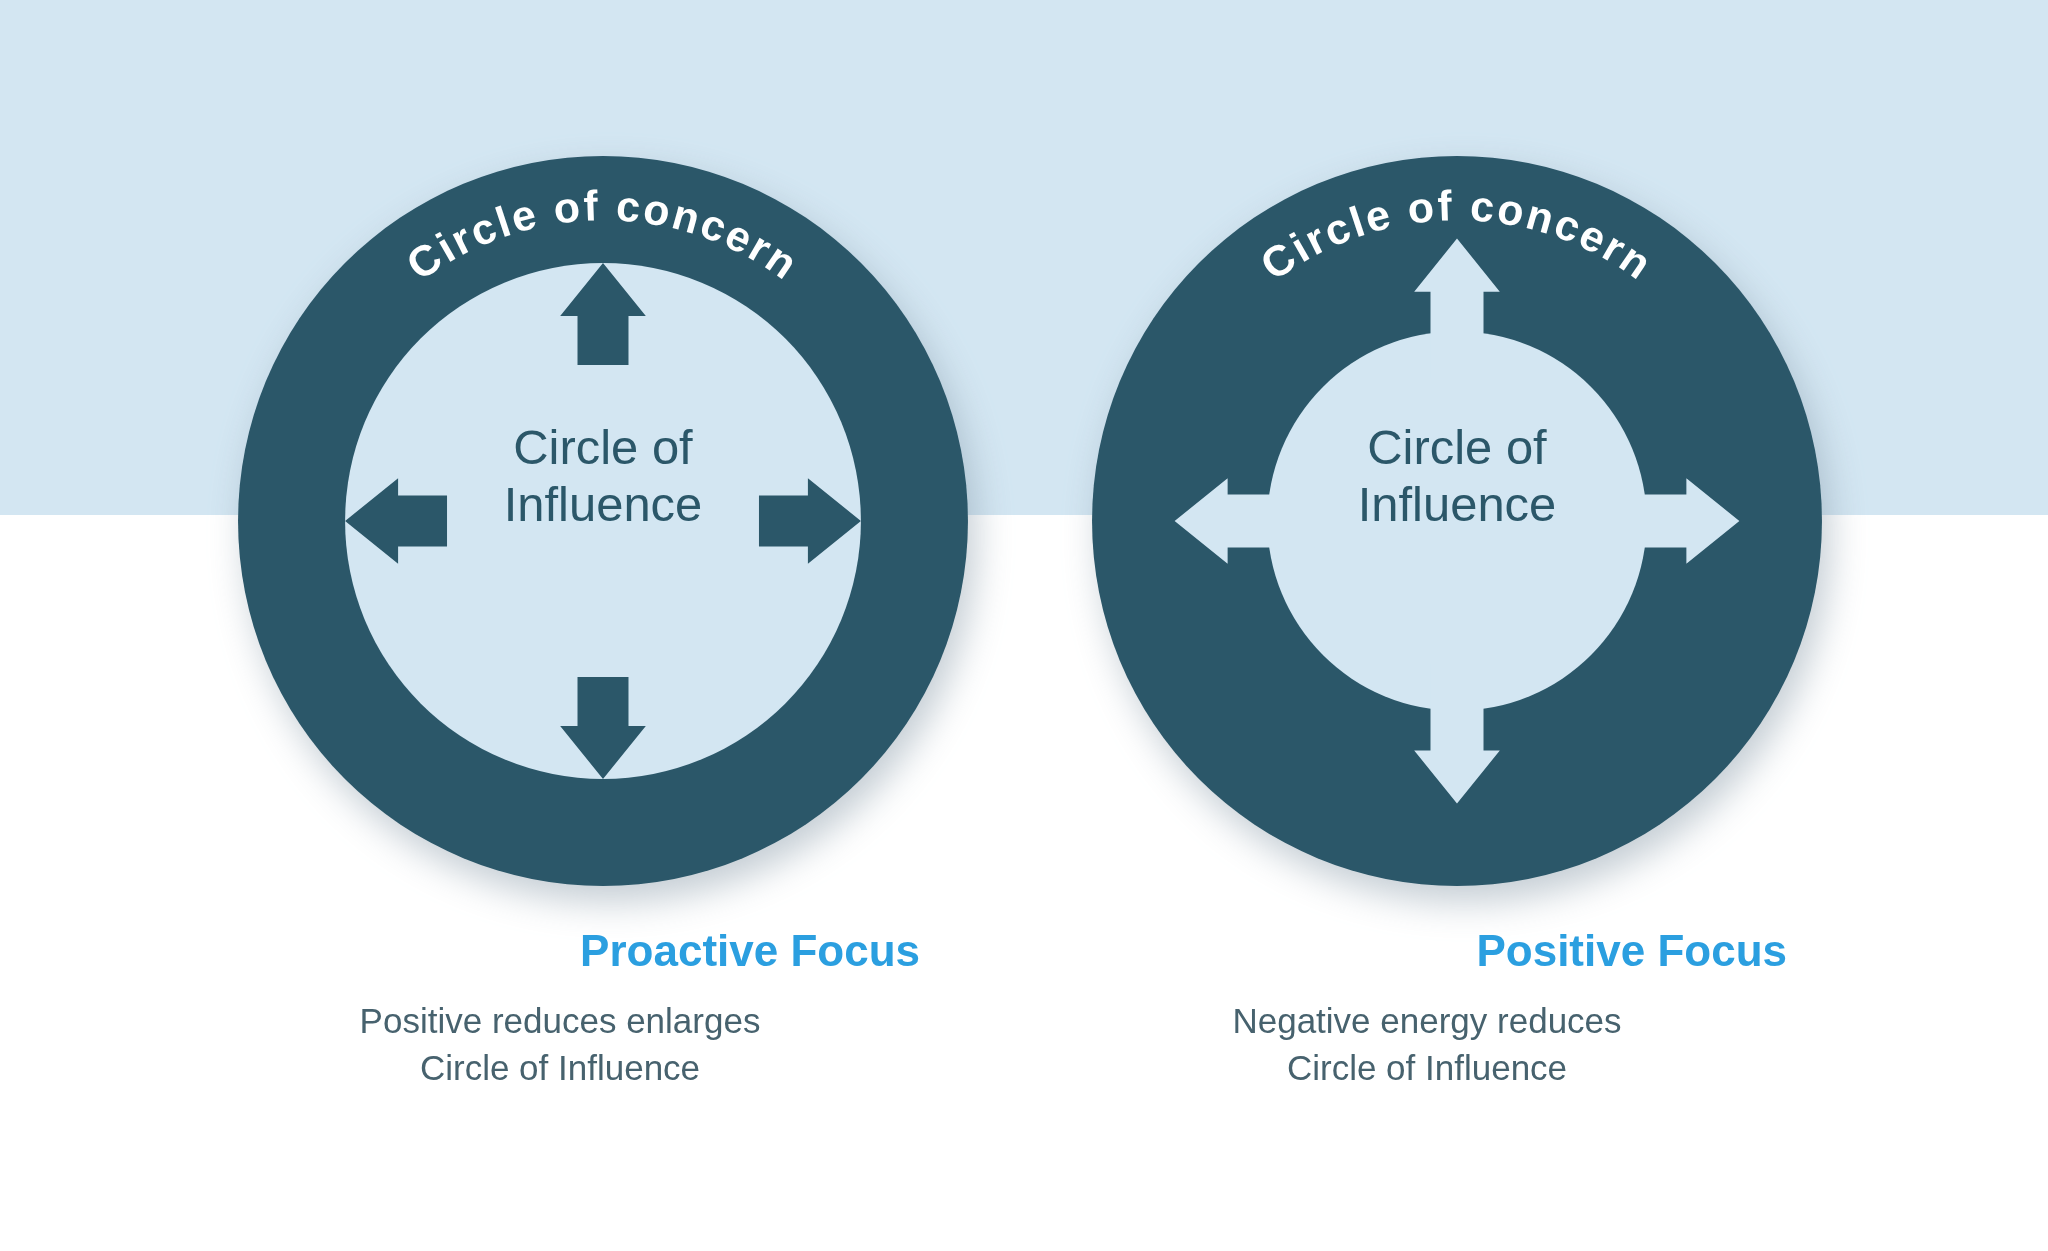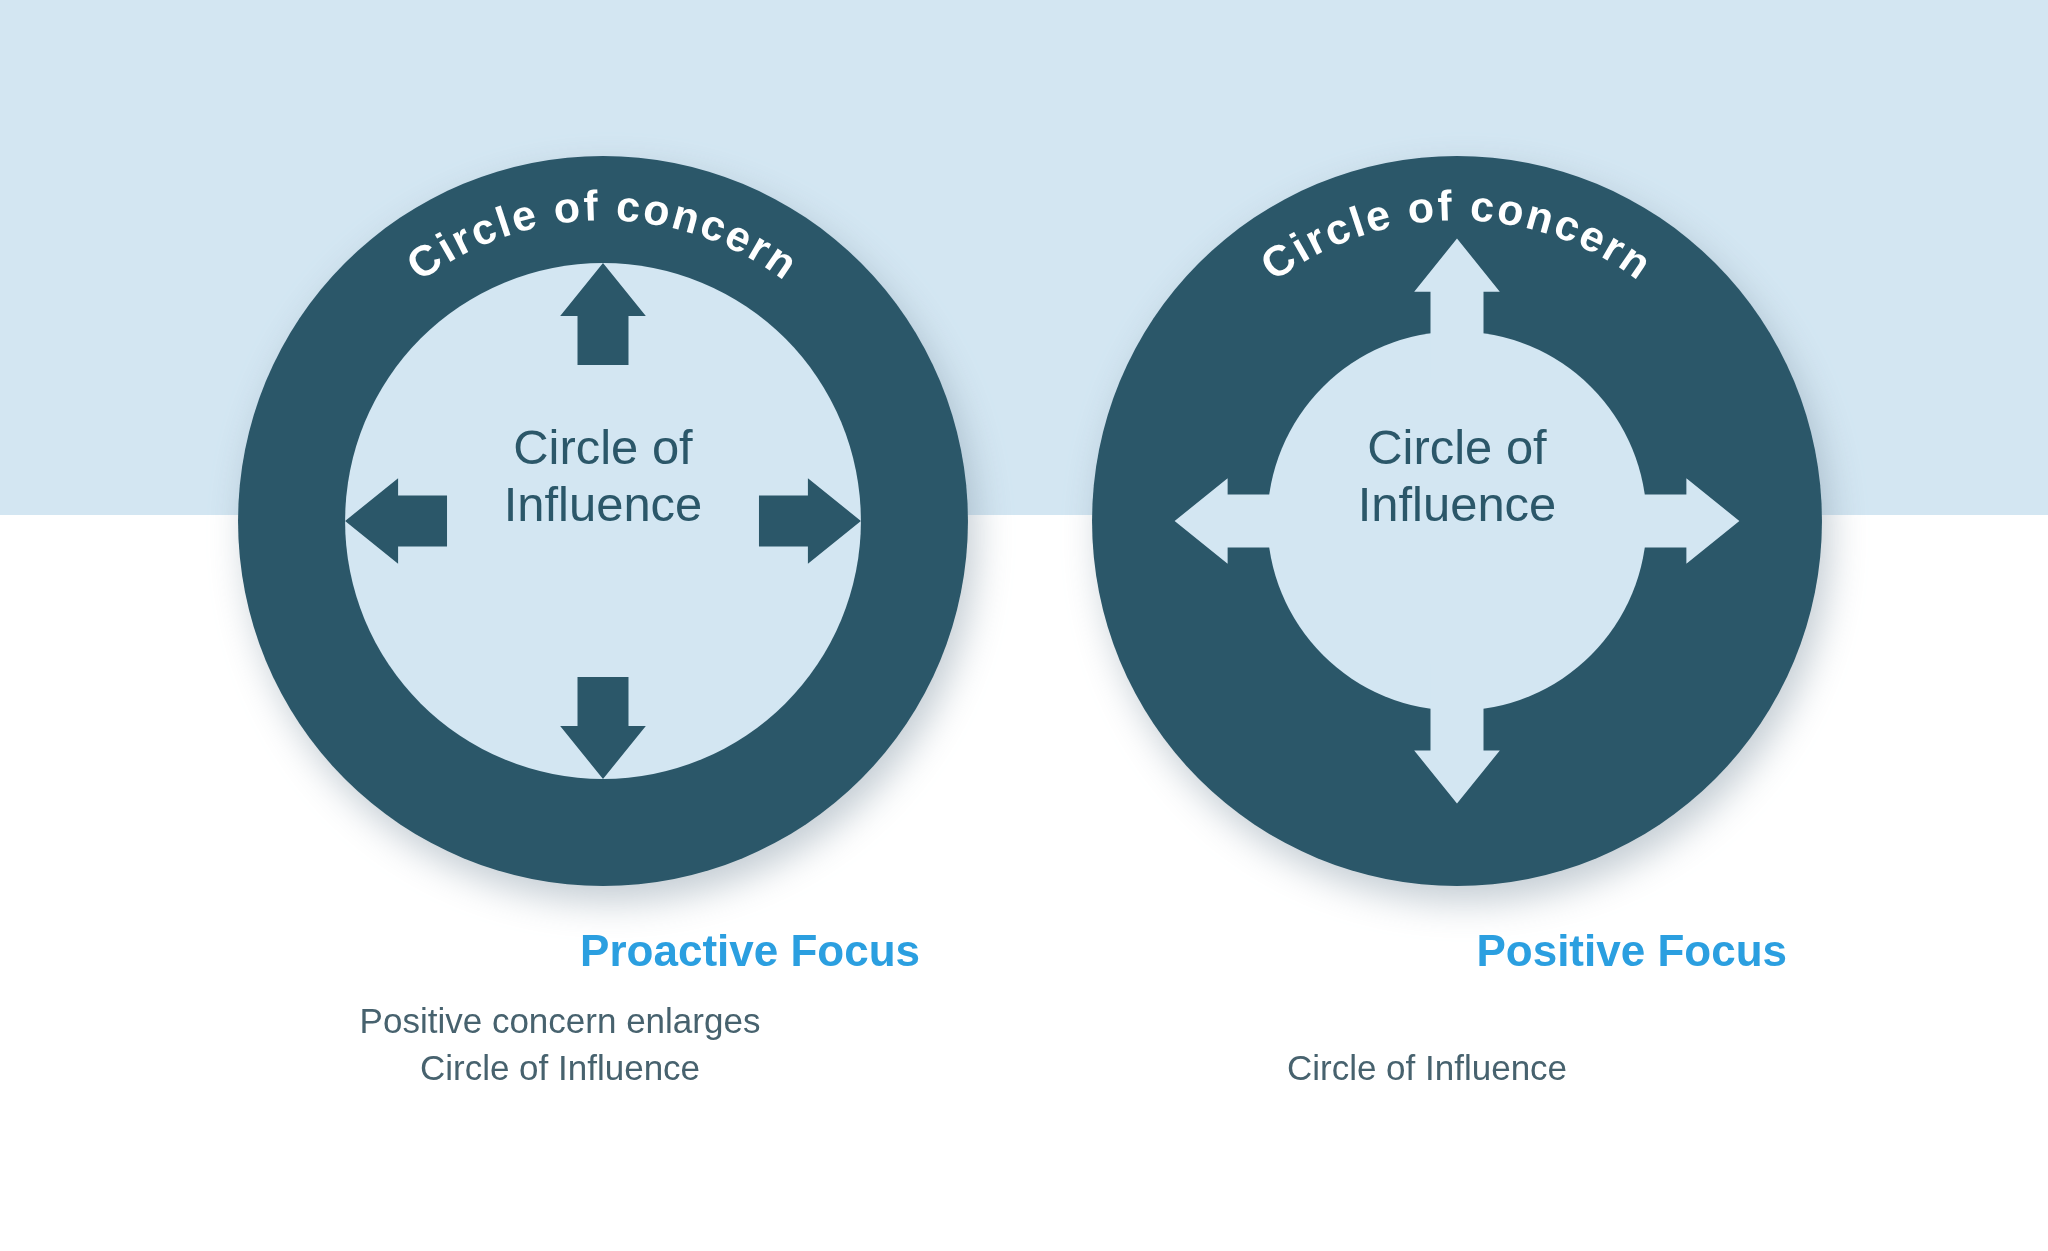--- a/index.html
+++ b/index.html
@@ -89,26 +89,26 @@
     <text class="ring-text" text-anchor="middle">
       <textPath href="#arc-right" startOffset="50%">Circle of concern</textPath>
     </text>
     <text class="center-label" x="360" y="304" text-anchor="middle">Circle of</text>
     <text class="center-label" x="360" y="360" text-anchor="middle">Influence</text>
   </svg>
 
   <div class="caption-block left">
     <div class="focus-heading">Proactive Focus</div>
     <div class="focus-caption">
-      <span>Positive concern enlarges</span><br>
+      <span>Positive reduces enlarges</span><br>
       <span>Circle of Influence</span>
     </div>
   </div>
 
   <div class="caption-block right">
     <div class="focus-heading">Positive Focus</div>
     <div class="focus-caption">
-      <br>
+      <span>Negative energy reduces</span><br>
       <span>Circle of Influence</span>
     </div>
   </div>
 
 </div>
 
 </body></html>

